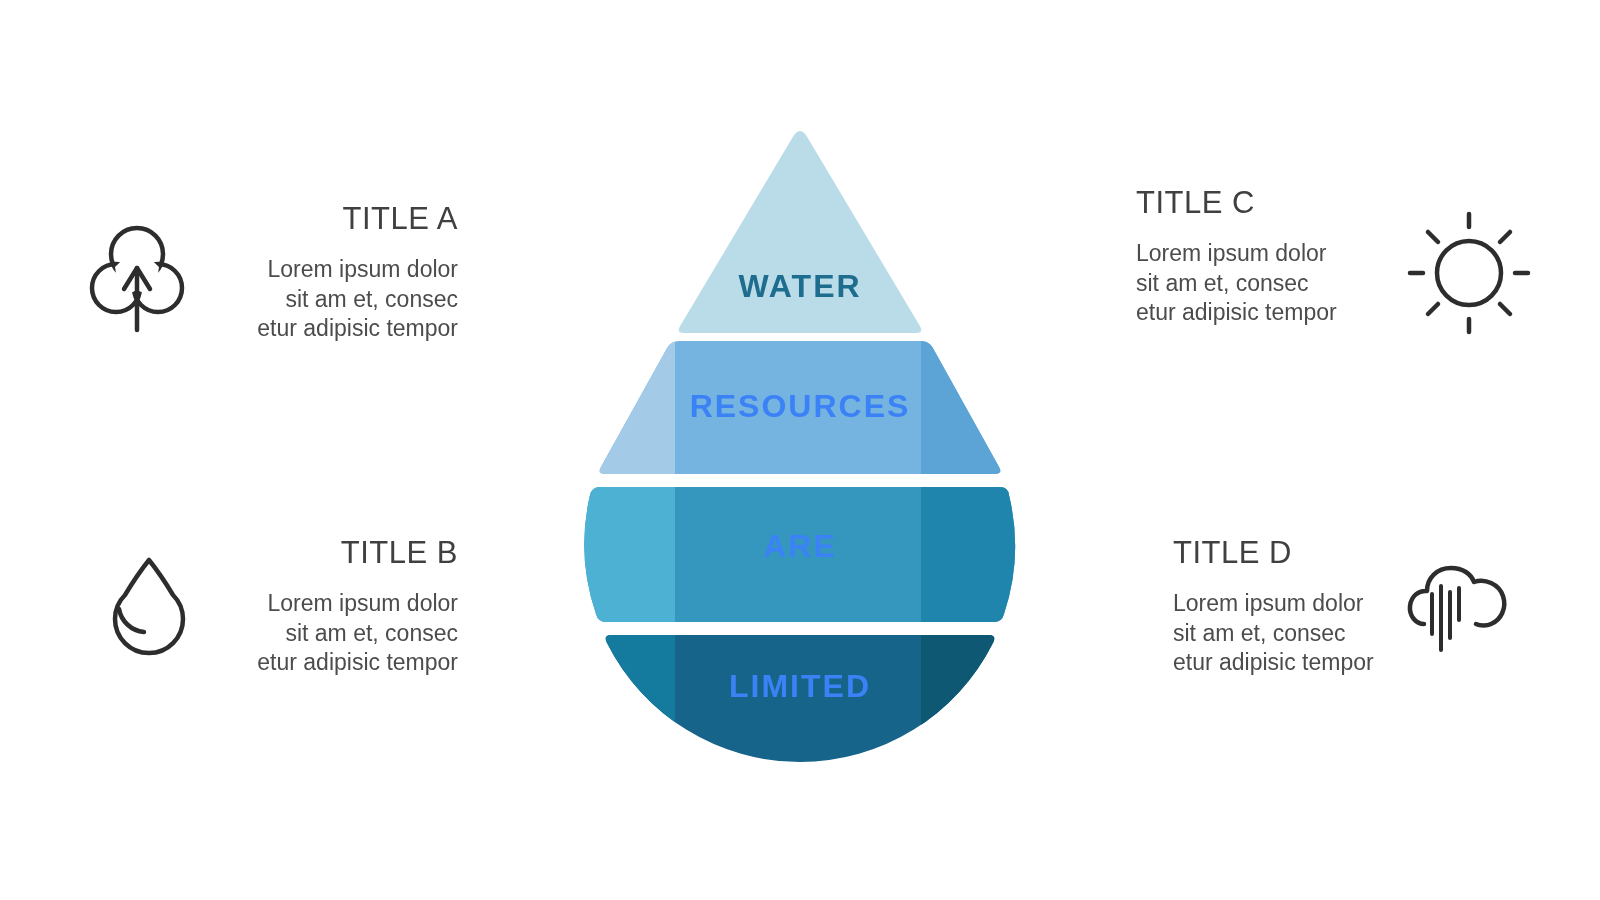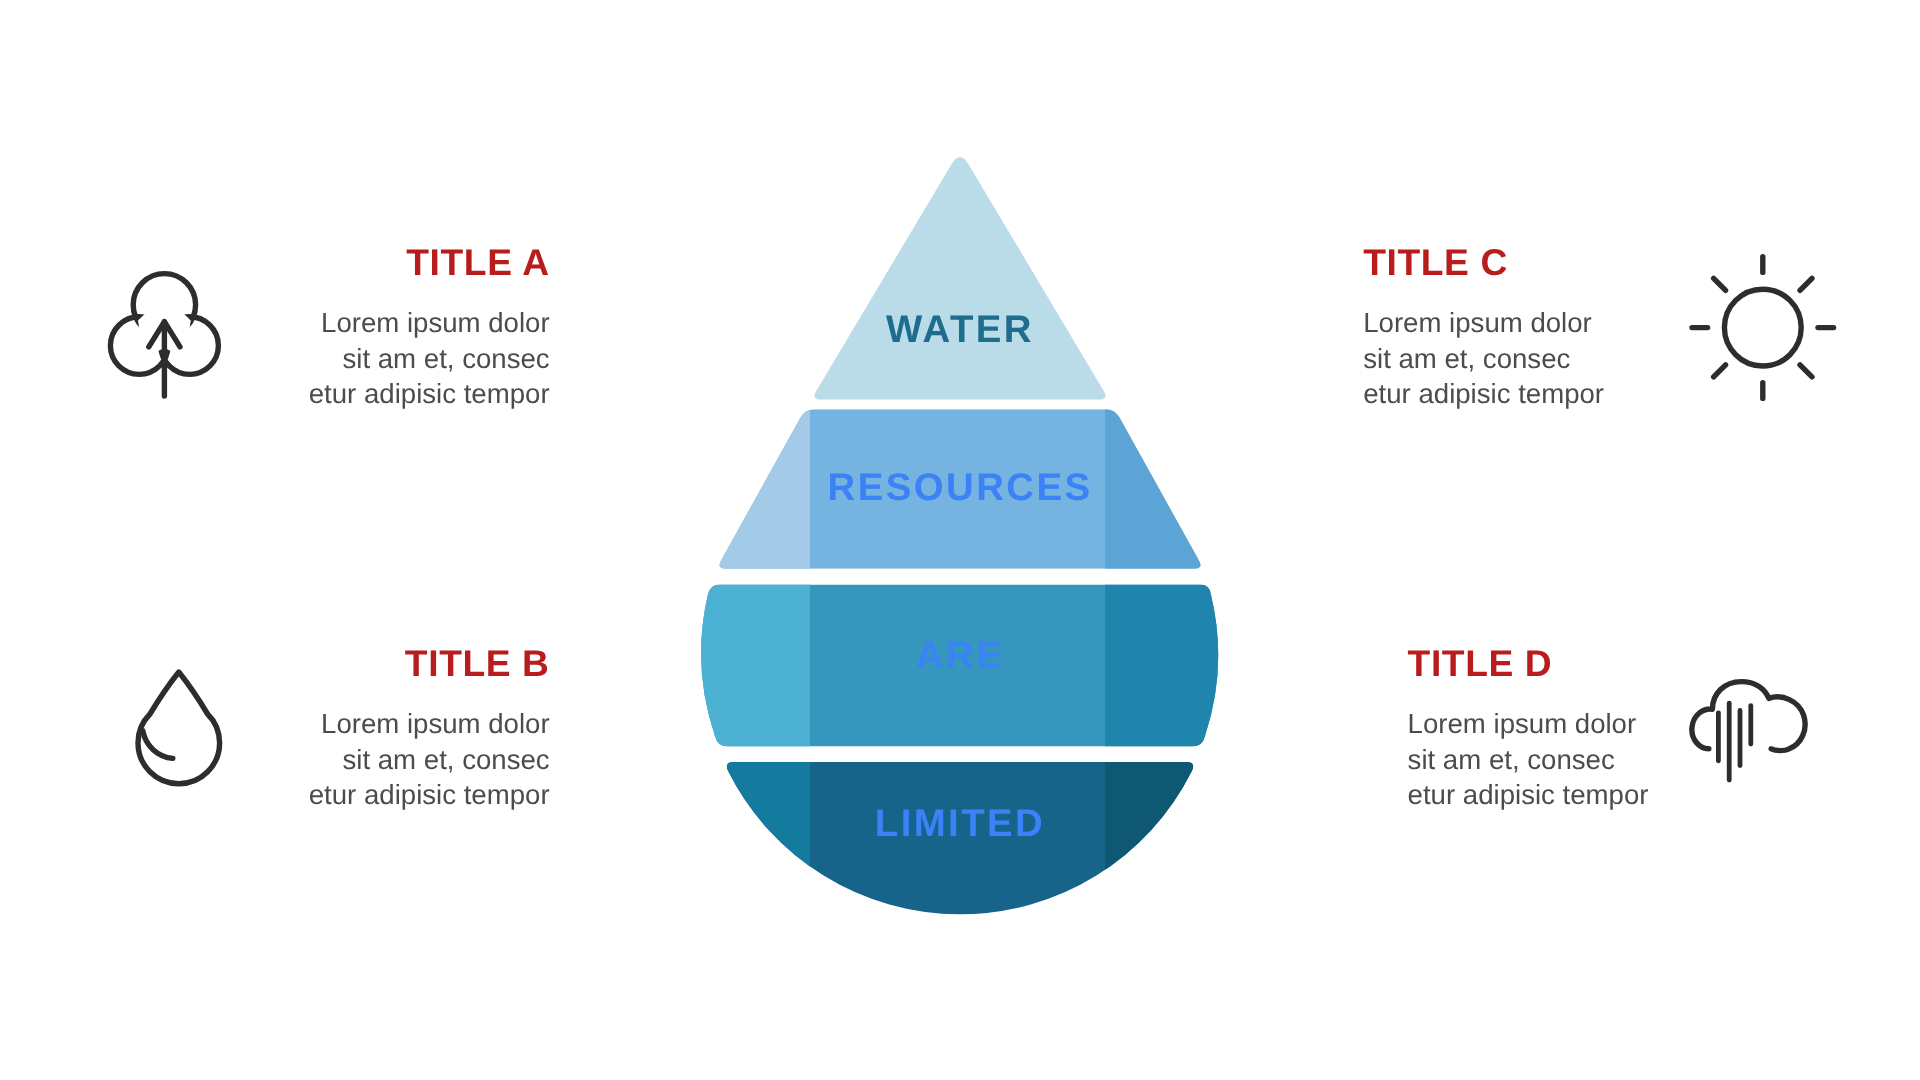--- a/index.html
+++ b/index.html
@@ -6,32 +6,32 @@
   .stage{
     position:relative;width:1600px;height:900px;background:#ffffff;overflow:hidden;
     font-family:"Liberation Sans","DejaVu Sans",sans-serif;
   }
   .drop-svg{position:absolute;left:0;top:0;}
   .drop-label{
     position:absolute;left:600px;width:400px;text-align:center;
     font-size:32px;font-weight:700;letter-spacing:2px;color:#3b82f6;
   }
   .drop-label.dark{color:#1E6D8E;}
-  #label-water{top:256px;}
+  #label-water{top:268px;}
   #label-resources{top:388px;}
   #label-are{top:528px;}
   #label-limited{top:668px;}
 
   .info{position:absolute;width:340px;}
-  .info .title{font-size:31px;font-weight:700;color:#b91c1c;letter-spacing:0.5px;line-height:38px;}
+  .info .title{font-size:31px;font-weight:400;color:#404040;letter-spacing:0.5px;line-height:38px;}
   .info .body{margin-top:17px;font-size:23px;line-height:29.5px;color:#4C4C4C;}
   .align-right{text-align:right;}
   #block-a{left:118px;top:200px;}
   #block-b{left:118px;top:534px;}
-  #block-c{left:1136px;top:200px;}
+  #block-c{left:1136px;top:184px;}
   #block-d{left:1173px;top:534px;}
 
   .icon{position:absolute;}
   .icon svg{overflow:visible;display:block;}
   #icon-tree{left:95px;top:226px;}
   #icon-drop{left:112px;top:556px;}
   #icon-sun{left:1408px;top:212px;}
   #icon-cloud{left:1406px;top:556px;}
   .stroke{fill:none;stroke:#2D2D2D;stroke-width:4.5;stroke-linecap:round;stroke-linejoin:round;}
   .stroke-thin{fill:none;stroke:#2D2D2D;stroke-width:4;stroke-linecap:round;stroke-linejoin:round;}

